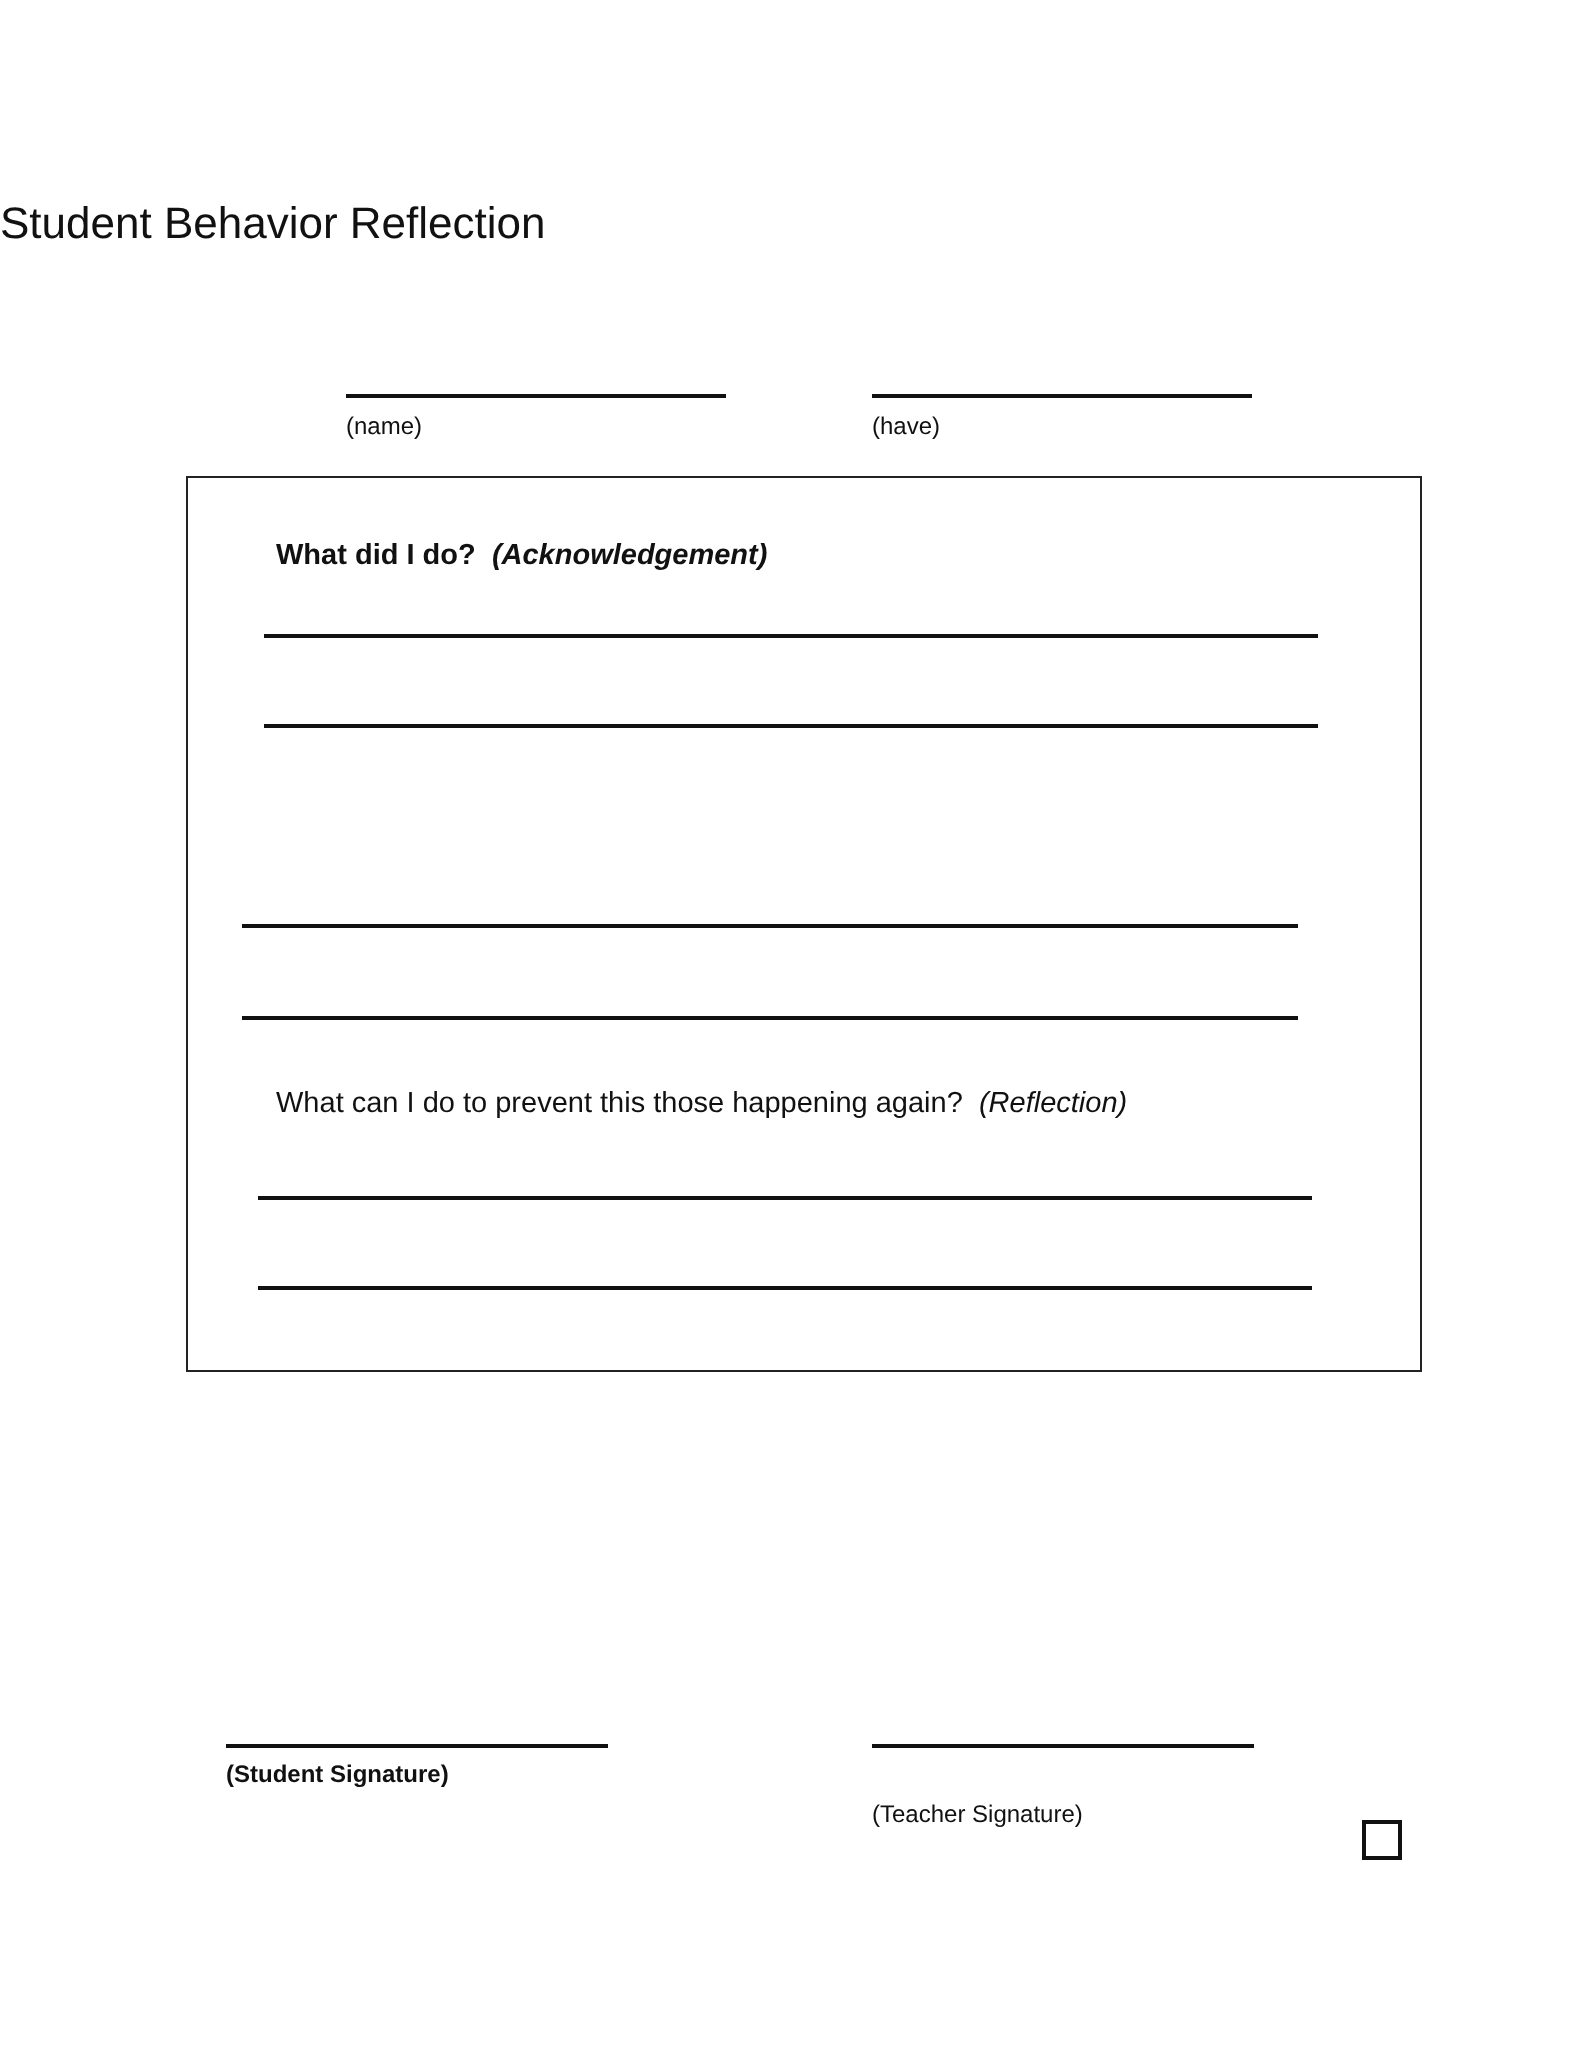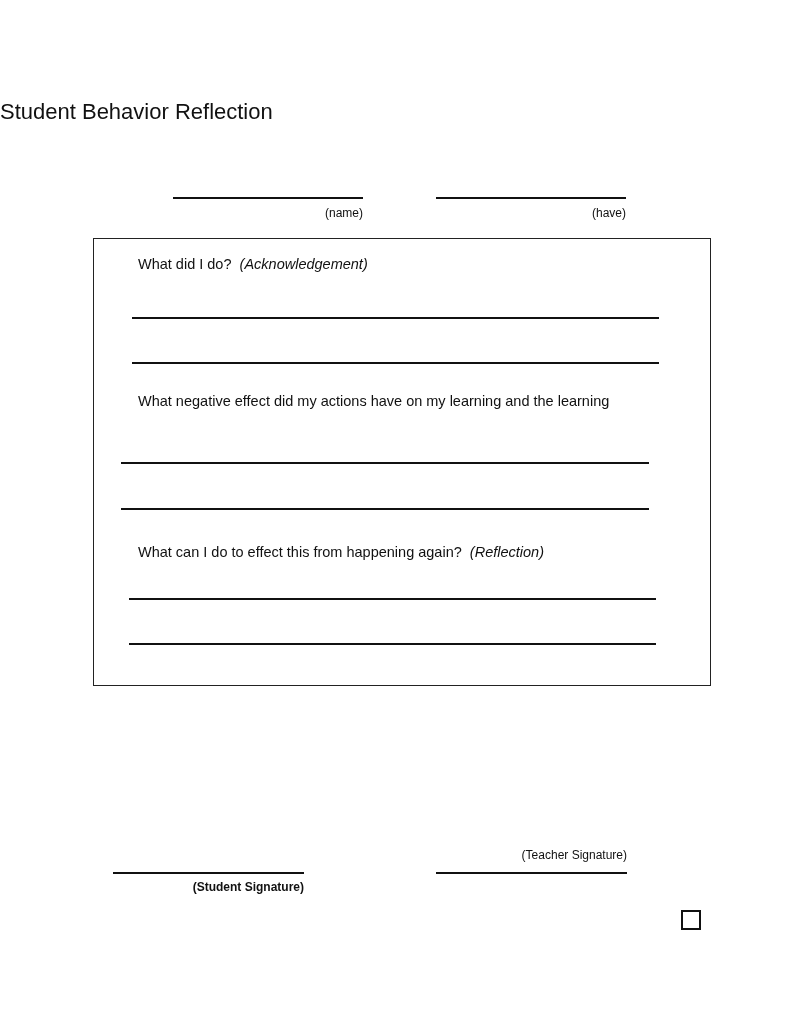--- a/index.html
+++ b/index.html
@@ -1,54 +1,53 @@
 <!DOCTYPE html>
 <html><head>
 <meta charset="utf-8">
 <style>
   html, body { margin: 0; padding: 0; background: #ffffff; }
   body { width: 791px; height: 1024px; position: relative; overflow: hidden;
          font-family: "Liberation Sans", sans-serif; color: #111; }
   .abs { position: absolute; }
   .title { left: 0; width: 791px; top: 99px; text-align: left; font-size: 22px; }
   .line { position: absolute; height: 2px; background: #111; }
-  .lbl { position: absolute; font-size: 12px; text-align: right; }
+  .lbl { position: absolute; font-size: 12px; text-align: left; }
   .box { left: 93px; top: 238px; width: 618px; height: 448px; border: 1.5px solid #222; box-sizing: border-box; }
   .q { position: absolute; font-size: 14.5px; line-height: 18px; }
   .q i { font-style: italic; }
   .checkbox { left: 681px; top: 910px; width: 20px; height: 20px; border: 2px solid #111; box-sizing: border-box; }
 </style>
 </head>
 <body>
 
 <div class="abs title">Student Behavior Reflection</div>
 
 <div class="line" style="left:173px; top:197px; width:190px;"></div>
 <div class="lbl" style="left:173px; top:206px; width:190px;">(name)</div>
 <div class="line" style="left:436px; top:197px; width:190px;"></div>
 <div class="lbl" style="left:436px; top:206px; width:190px;">(have)</div>
 
 <div class="abs box"></div>
 
-<div class="q" style="left:138px; top:255px;">
+<div class="q" style="left:138px; top:269px;font-weight:bold;">
   <span>What did I do?</span>&nbsp;&nbsp;<i>(Acknowledgement)</i>
 </div>
 <div class="line" style="left:132px; top:317px; width:527px;"></div>
 <div class="line" style="left:132px; top:362px; width:527px;"></div>
 
 <div class="q" style="left:138px; top:392px;">
-  <div>What negative effect did my actions have on my learning and the learning</div>
 </div>
 <div class="line" style="left:121px; top:462px; width:528px;"></div>
 <div class="line" style="left:121px; top:508px; width:528px;"></div>
 
 <div class="q" style="left:138px; top:543px;">
-  <span>What can I do to effect this from happening again?</span>&nbsp;&nbsp;<i>(Reflection)</i>
+  <span>What can I do to prevent this those happening again?</span>&nbsp;&nbsp;<i>(Reflection)</i>
 </div>
 <div class="line" style="left:129px; top:598px; width:527px;"></div>
 <div class="line" style="left:129px; top:643px; width:527px;"></div>
 
 <div class="line" style="left:113px; top:872px; width:191px;"></div>
 <div class="lbl" style="left:113px; top:880px; width:191px;font-weight:bold;">(Student Signature)</div>
 <div class="line" style="left:436px; top:872px; width:191px;"></div>
-<div class="lbl" style="left:436px; top:848px; width:191px;">(Teacher Signature)</div>
+<div class="lbl" style="left:436px; top:900px; width:191px;">(Teacher Signature)</div>
 
 <div class="abs checkbox"></div>
 
 </body></html>

